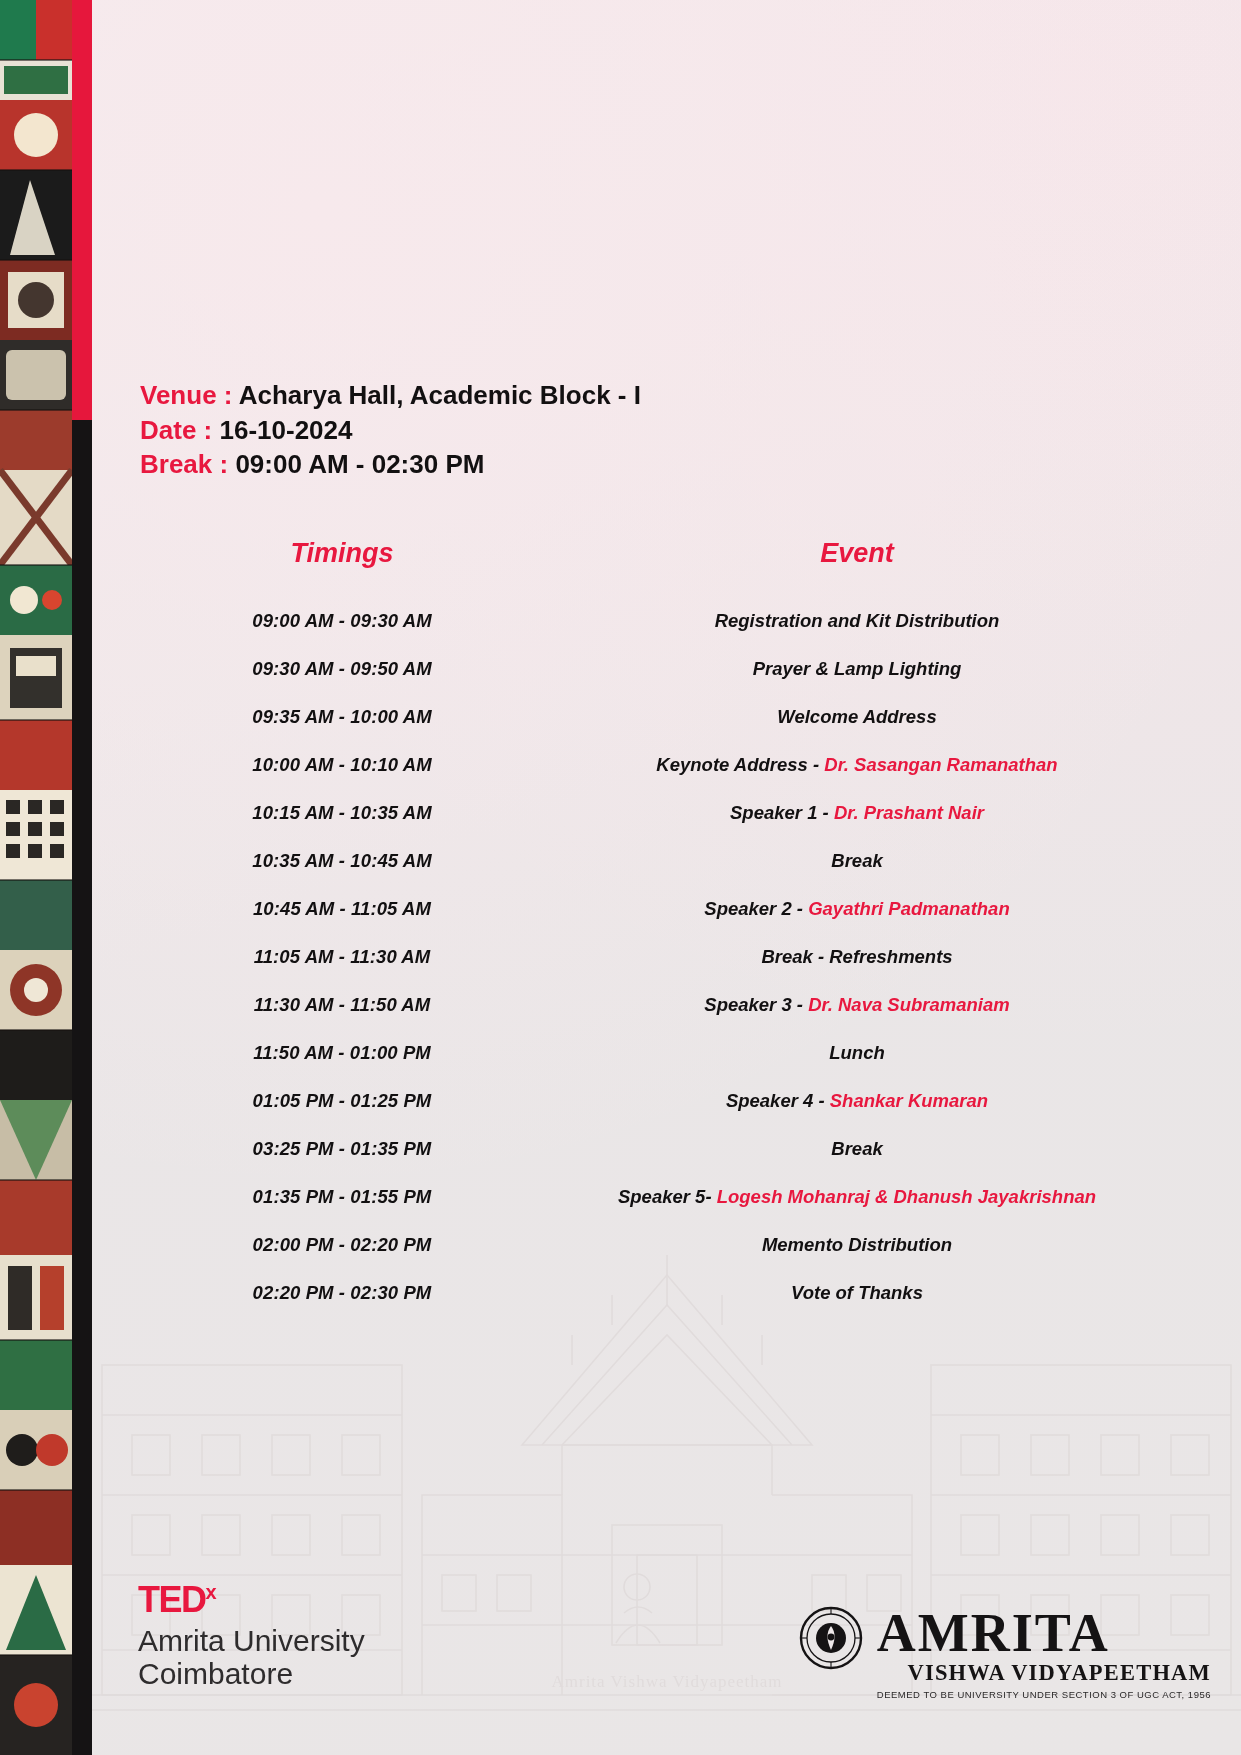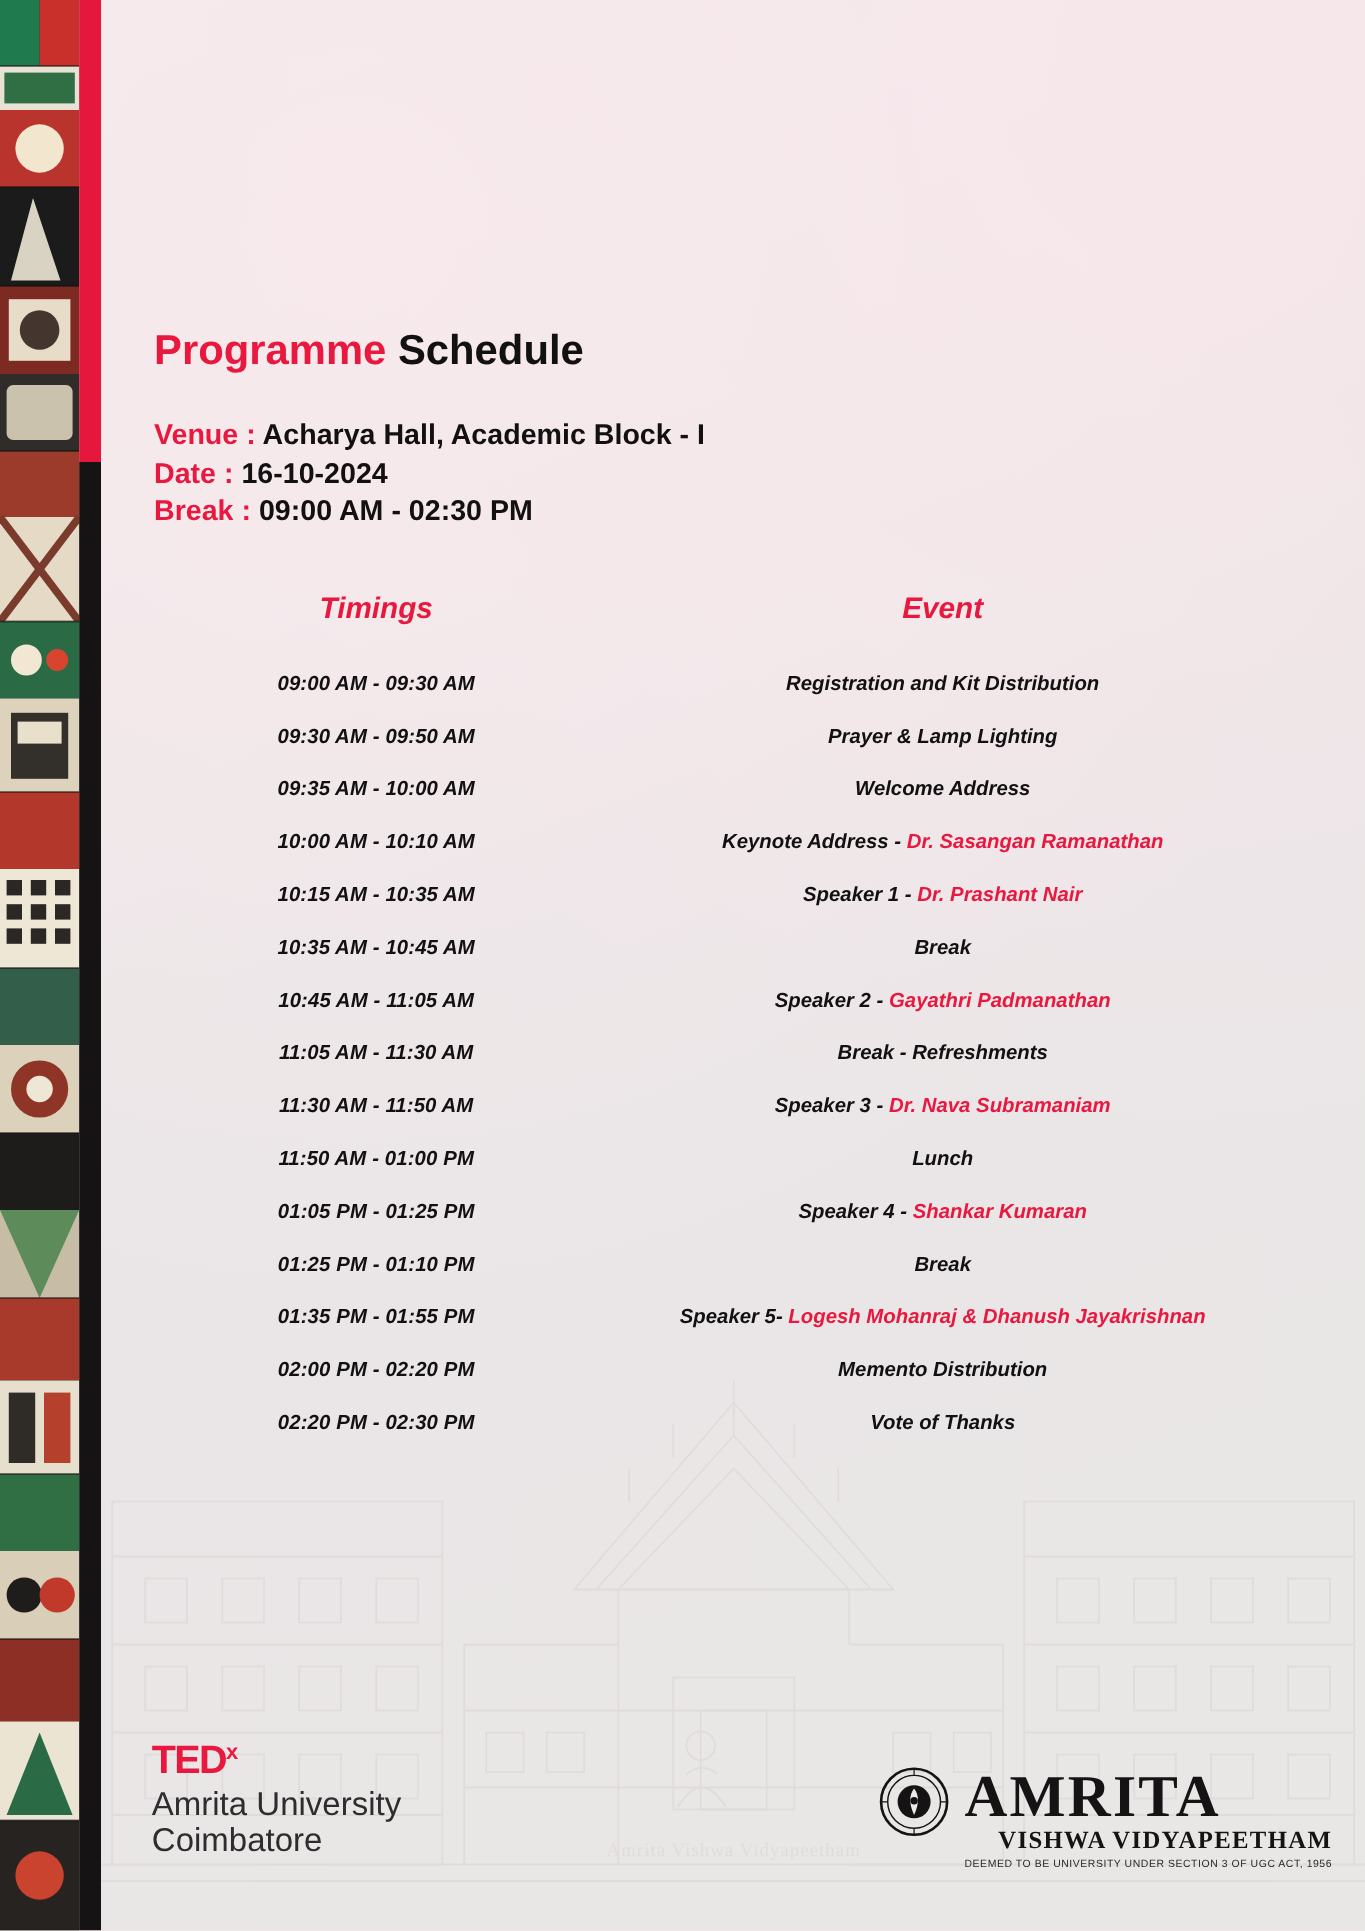--- a/index.html
+++ b/index.html
@@ -269,23 +269,20 @@
       <line x1="0" y1="515" x2="1149" y2="515"></line>
 
       <circle cx="545" cy="392" r="13"></circle>
       <path d="M524 448 q22 -36 44 0"></path>
       <path d="M532 418 q14 -12 28 0"></path>
     </g>
     <text x="575" y="492" text-anchor="middle" fill="#cdc5c4" font-family="Liberation Serif, serif" font-size="17" letter-spacing="1">Amrita Vishwa Vidyapeetham</text>
   </svg>
 
 
-  <h2 id="section-title">
-    <span class="red">Programme</span><span> Schedule</span>
-  </h2>
 
   <div id="meta">
     <div>
       <span class="label">Venue : </span><span>Acharya Hall, Academic Block - I</span>
     </div>
     <div>
       <span class="label">Date : </span><span>16-10-2024</span>
     </div>
     <div>
       <span class="label">Break : </span><span>09:00 AM - 02:30 PM</span>
@@ -338,21 +335,21 @@
         </tr>
         <tr>
           <td class="c-time">11:50 AM - 01:00 PM</td>
           <td class="c-event"><span>Lunch</span></td>
         </tr>
         <tr>
           <td class="c-time">01:05 PM - 01:25 PM</td>
           <td class="c-event"><span>Speaker 4 - </span><span class="red">Shankar Kumaran</span></td>
         </tr>
         <tr>
-          <td class="c-time">01:25 PM - 01:10 PM</td>
+          <td class="c-time">03:25 PM - 01:35 PM</td>
           <td class="c-event"><span>Break</span></td>
         </tr>
         <tr>
           <td class="c-time">01:35 PM - 01:55 PM</td>
           <td class="c-event"><span>Speaker 5- </span><span class="red">Logesh Mohanraj &amp;  Dhanush Jayakrishnan</span></td>
         </tr>
         <tr>
           <td class="c-time">02:00 PM - 02:20 PM</td>
           <td class="c-event"><span>Memento Distribution</span></td>
         </tr>

